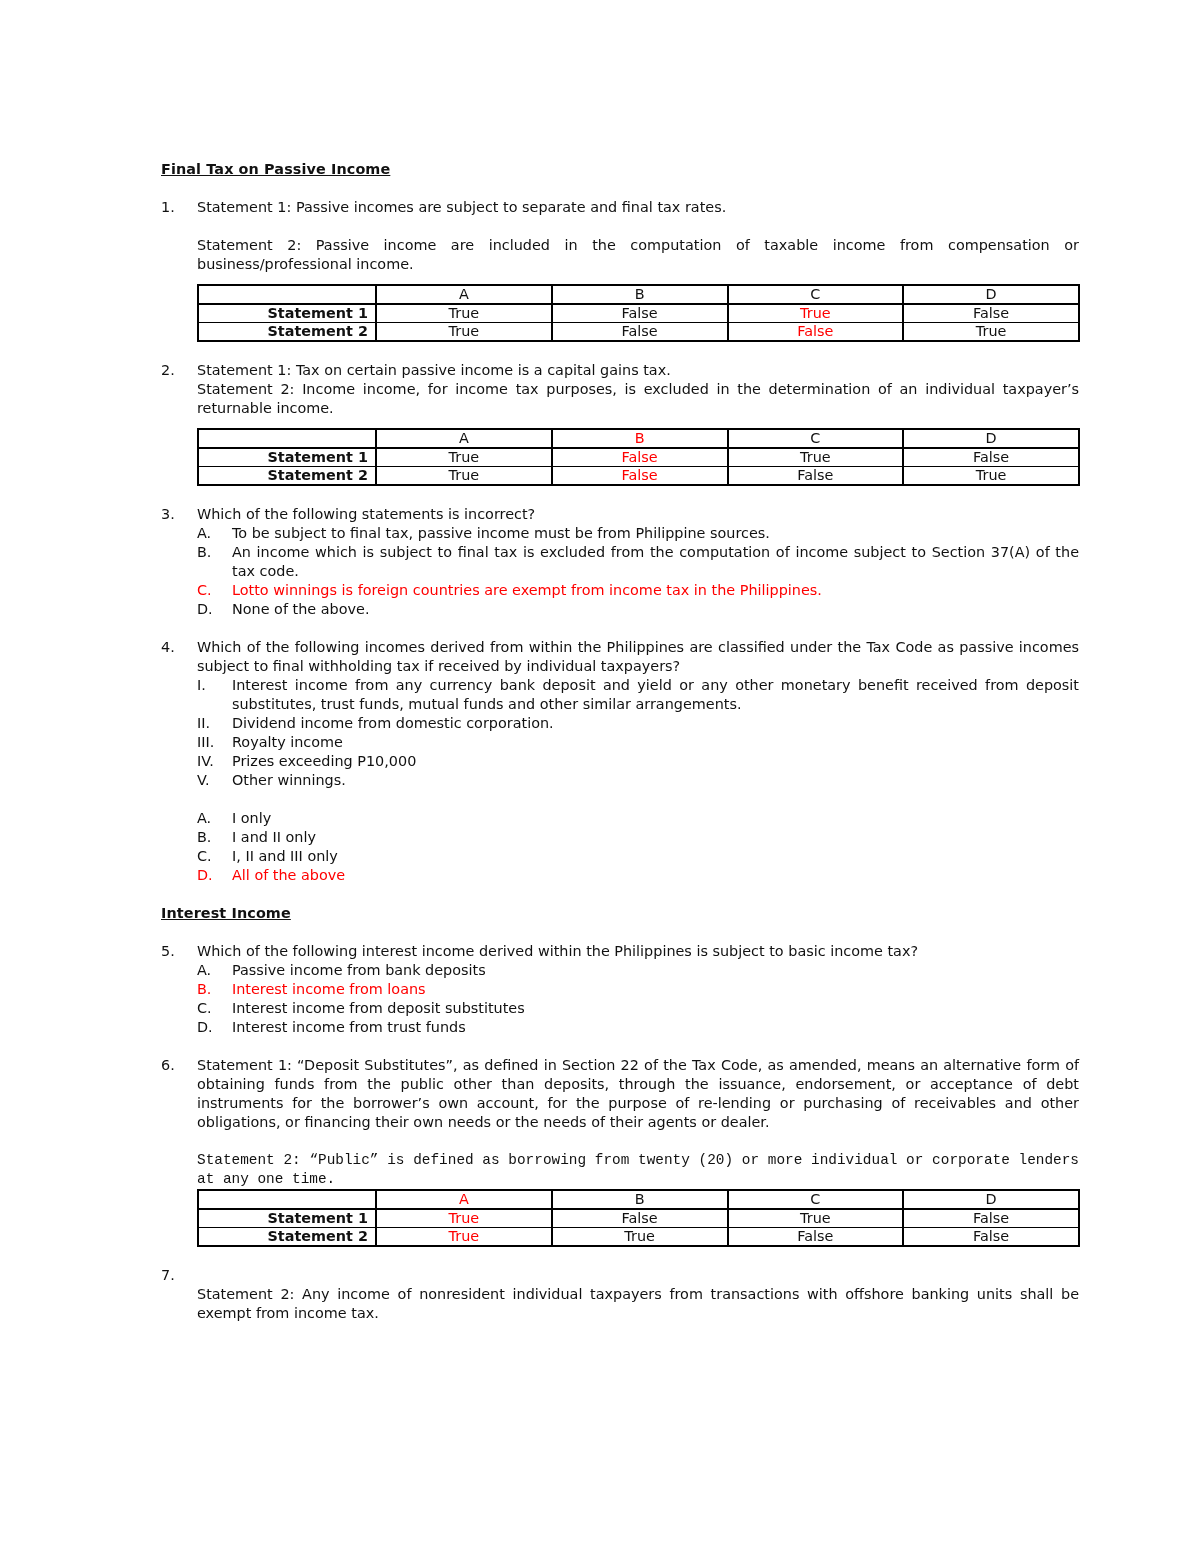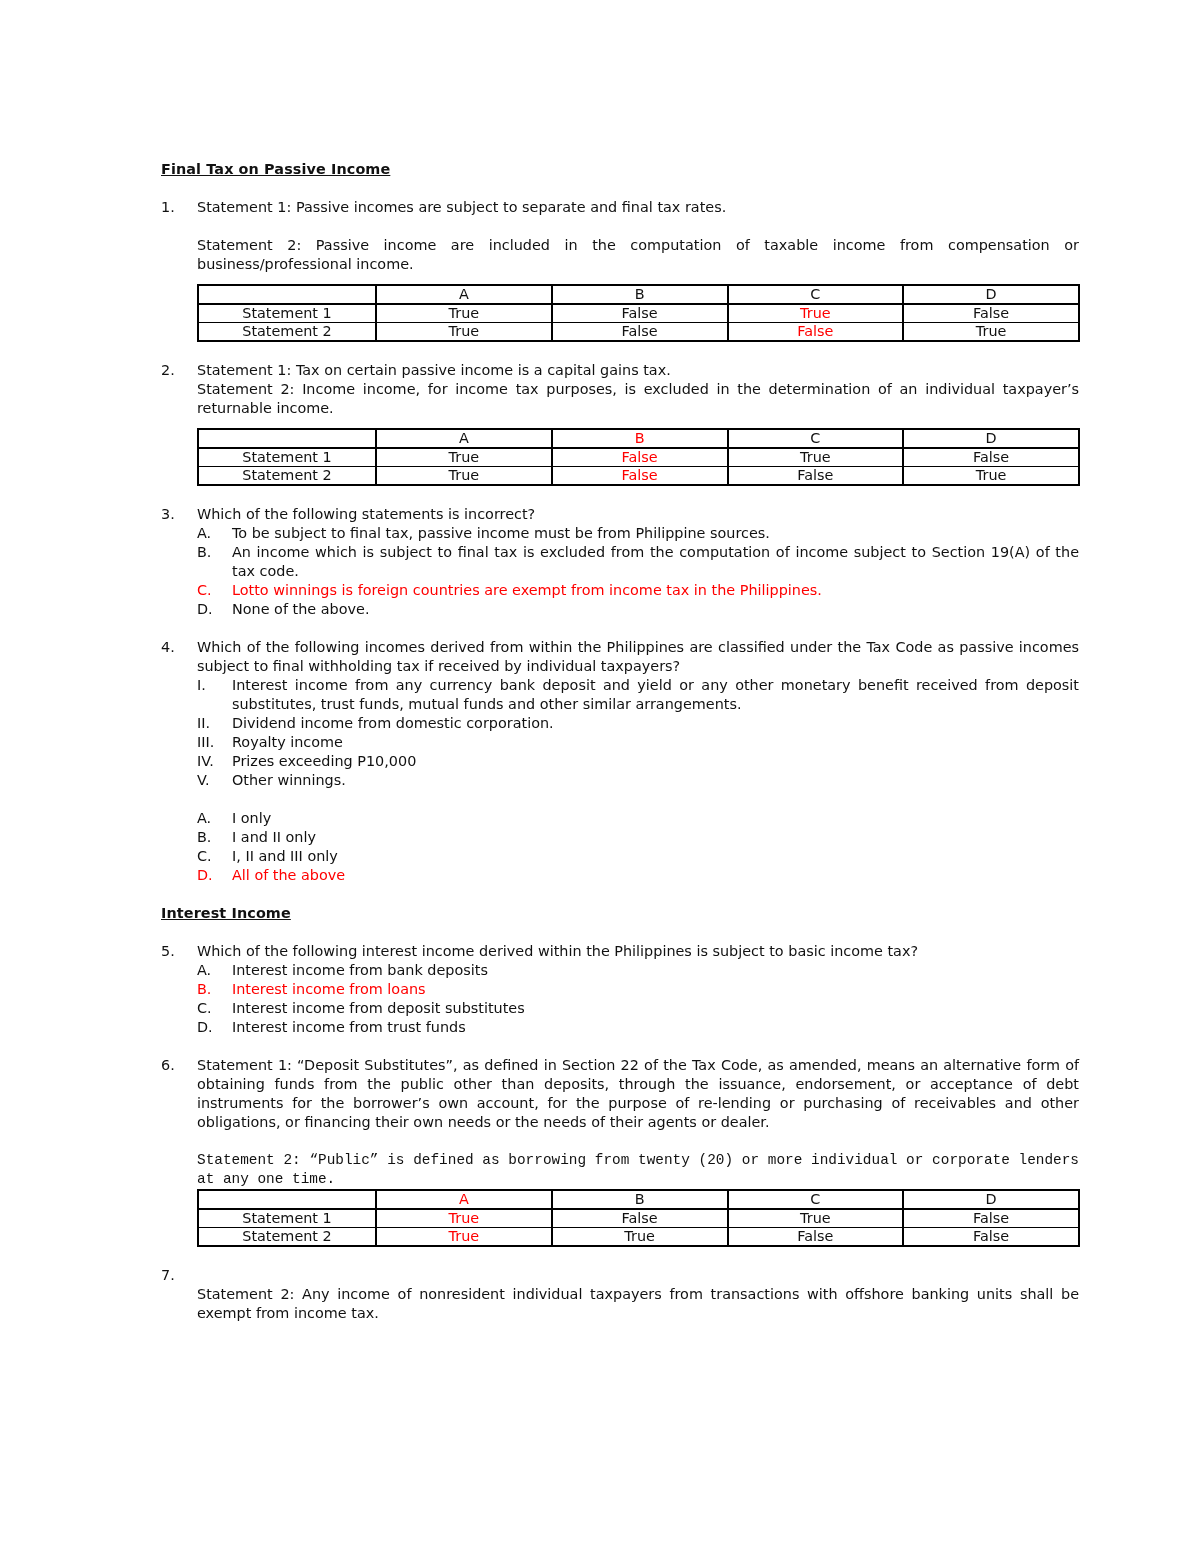--- a/index.html
+++ b/index.html
@@ -22,21 +22,21 @@
   .roman { position: relative; padding-left: 35px; }
   .roman .lbl { position: absolute; left: 0; top: 0; }
   table.tf {
     border-collapse: collapse; width: 883px; table-layout: fixed;
     border: 2px solid #000;
   }
   table.tf td {
     border: 1px solid #000; height: 17px; padding: 0 7px; line-height: 17px;
     text-align: center; font-size: 14.4px;
   }
-  table.tf td.rowlabel { text-align: center; }
+  table.tf td.rowlabel { text-align: right; font-weight: bold; }
   table.tf col.c0 { width: 178px; }
   table.tf tr:first-child td { border-bottom: 2px solid #000; }
   table.tf td.vsep { border-left: 2px solid #000; }
 </style>
 </head>
 <body>
 
 <div class="page">
 
   <p class="heading">Final Tax on Passive Income</p>
@@ -125,21 +125,21 @@
 
   <div class="q">
     <span class="qnum">3.</span>
     <p class="p">Which of the following statements is incorrect?</p>
     <div class="opt">
       <span class="lbl">A.</span>
       <p class="p">To be subject to final tax, passive income must be from Philippine sources.</p>
     </div>
     <div class="opt">
       <span class="lbl">B.</span>
-      <p class="p">An income which is subject to final tax is excluded from the computation of income subject to Section 19(A) of the tax code.</p>
+      <p class="p">An income which is subject to final tax is excluded from the computation of income subject to Section 37(A) of the tax code.</p>
     </div>
     <div class="opt red">
       <span class="lbl">C.</span>
       <p class="p">Lotto winnings is foreign countries are exempt from income tax in the Philippines.</p>
     </div>
     <div class="opt">
       <span class="lbl">D.</span>
       <p class="p">None of the above.</p>
     </div>
   </div>
@@ -189,21 +189,21 @@
   <div style="height:19px"></div>
 
   <p class="heading">Interest Income</p>
   <div style="height:19px"></div>
 
   <div class="q">
     <span class="qnum">5.</span>
     <p class="p">Which of the following interest income derived within the Philippines is subject to basic income tax?</p>
     <div class="opt">
       <span class="lbl">A.</span>
-      <p class="p">Interest income from bank deposits</p>
+      <p class="p">Passive income from bank deposits</p>
     </div>
     <div class="opt red">
       <span class="lbl">B.</span>
       <p class="p">Interest income from loans</p>
     </div>
     <div class="opt">
       <span class="lbl">C.</span>
       <p class="p">Interest income from deposit substitutes</p>
     </div>
     <div class="opt">

